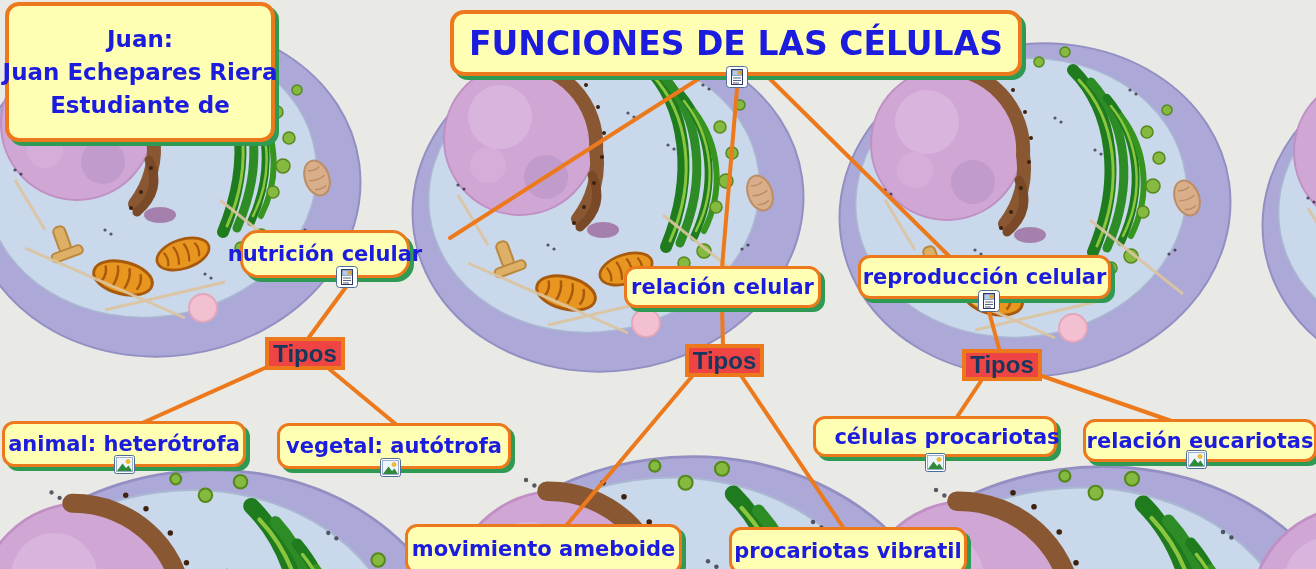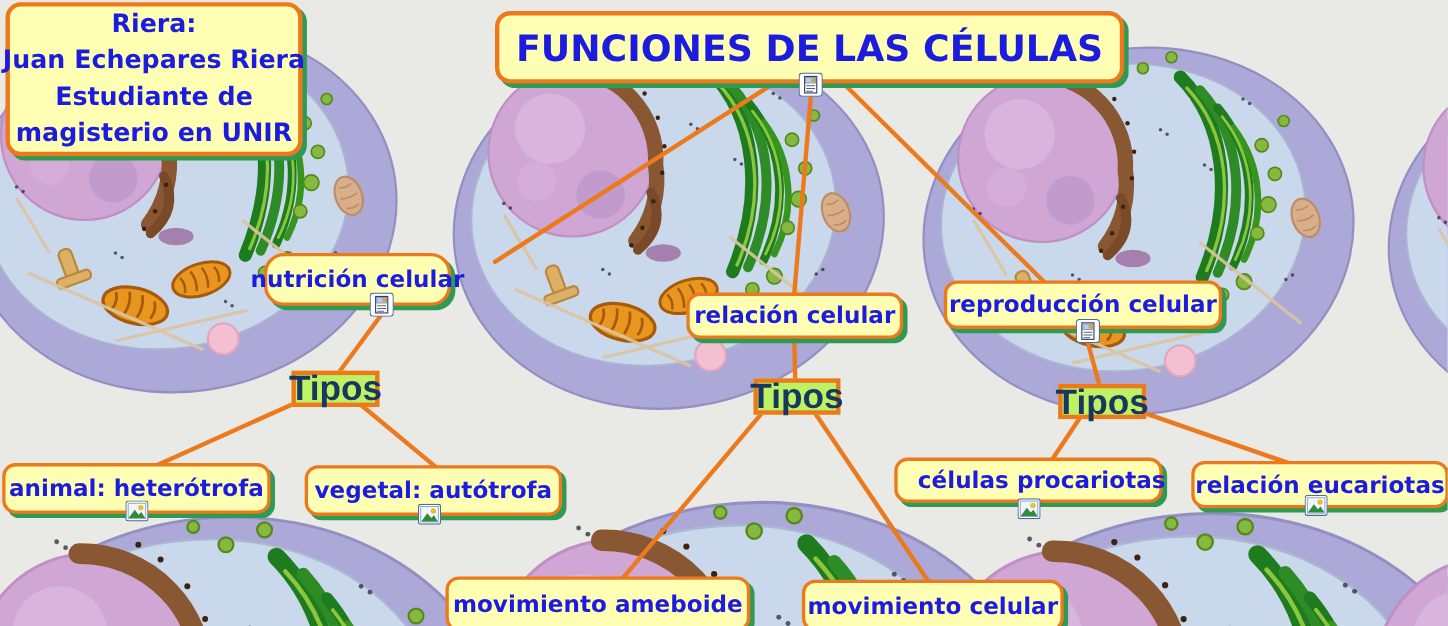--- a/index.html
+++ b/index.html
@@ -22,25 +22,25 @@
     white-space:nowrap;
     font-size:21px;
     box-sizing:border-box;
     text-align:right;
   }
   .node.big{border-radius:14px;border-width:4px;}
   .title-node{font-size:33px;letter-spacing:0px;}
   .author-node{flex-direction:column;font-size:23px;line-height:33px;text-align:center;}
   .tipos{
     position:absolute;z-index:2;
-    background:#bef264;
+    background:#ef4444;
     border:4px solid #ec7a1c;
     color:#17375e;font-weight:bold;
     font-family:"Liberation Sans",sans-serif;
-    font-size:32px;
+    font-size:24px;
     display:flex;align-items:center;justify-content:center;
     box-sizing:border-box;white-space:nowrap;
   }
   .res-icon{
     position:absolute;z-index:3;width:22px;height:22px;
     display:block;
   }
   .res-icon.img{width:21px;height:19px;}
 </style>
 </head>
@@ -166,24 +166,23 @@
     <line x1="722" y1="306" x2="723" y2="347"></line>
     <line x1="694" y1="374" x2="565" y2="527"></line>
     <line x1="740" y1="374" x2="845" y2="530"></line>
     <line x1="988" y1="308" x2="1000" y2="352"></line>
     <line x1="983" y1="378" x2="955" y2="420"></line>
     <line x1="1042" y1="376" x2="1180" y2="424"></line>
   </g>
 </svg>
 
 <div class="node big author-node" style="left:5px;top:2px;width:270px;height:140px;">
-  <span>Riera:</span>
+  <span>Juan:</span>
   <span>Juan Echepares Riera</span>
   <span>Estudiante de</span>
-  <span>magisterio en UNIR</span>
 </div>
 
 <div class="node big title-node" style="left:450px;top:10px;width:572px;height:66px;">
   <span>FUNCIONES DE LAS CÉLULAS</span>
 </div>
 
 <div class="node" style="left:240px;top:230px;width:170px;height:48px;border-radius:18px;">
   <span>nutrición celular</span>
 </div>
 
@@ -221,21 +220,21 @@
 
 <div class="node" style="left:1083px;top:419px;width:234px;height:43px;">
   <span>relación eucariotas</span>
 </div>
 
 <div class="node" style="left:405px;top:524px;width:277px;height:50px;">
   <span>movimiento ameboide</span>
 </div>
 
 <div class="node" style="left:729px;top:527px;width:238px;height:47px;">
-  <span>movimiento celular</span>
+  <span>procariotas vibratil</span>
 </div>
 
 <svg class="res-icon" style="left:726px;top:66px;" viewBox="0 0 22 22">
   <rect x="0.5" y="0.5" width="21" height="21" rx="3" fill="#ffffff" stroke="#4a6e96"></rect>
   <rect x="5.5" y="3.5" width="11" height="15" fill="#ffffff" stroke="#2e3a66"></rect>
   <rect x="6.5" y="4.5" width="9" height="5" fill="#b9cce6" stroke="#5b7cae" stroke-width="0.6"></rect>
   <rect x="11.5" y="5" width="3.5" height="3.5" fill="#d9a43c"></rect>
   <line x1="7" y1="12" x2="15" y2="12" stroke="#55607e" stroke-width="1"></line>
   <line x1="7" y1="14.5" x2="15" y2="14.5" stroke="#55607e" stroke-width="1"></line>
   <line x1="7" y1="17" x2="13" y2="17" stroke="#55607e" stroke-width="1"></line>

